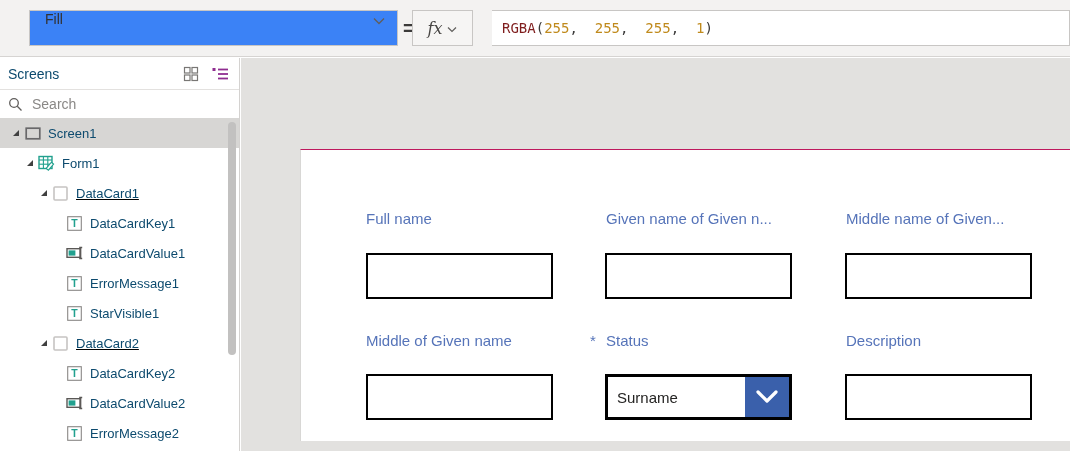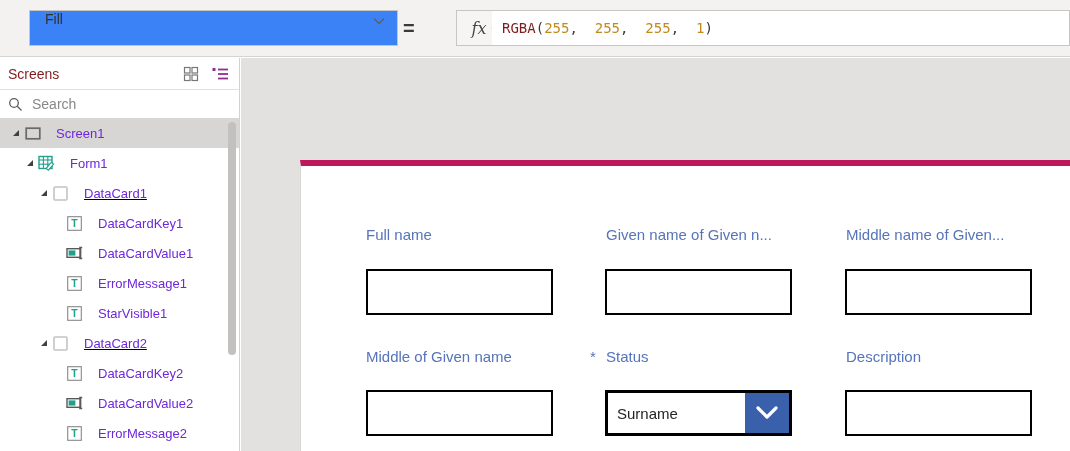--- a/index.html
+++ b/index.html
@@ -8,62 +8,62 @@
 
   
   .topbar { position:absolute; left:0; top:0; width:1070px; height:57px;
             background:#f3f2f1; border-bottom:1px solid #d6d4d2; }
   .prop-dd { position:absolute; left:29px; top:10px; width:369px; height:36px;
              background:#3b82f6; border:1px solid #c8c6c4; display:flex; align-items:flex-start;
              padding:0 12px 0 15px; cursor:pointer; }
   .prop-dd .lbl { font-size:14px; color:#323130; flex:1; }
   .equals { position:absolute; left:403px; top:0; height:57px; display:flex; align-items:center;
             font-size:20px; font-weight:700; color:#3b3a39; }
-  .fx-box { position:absolute; left:456px; top:10px; width:61px; height:36px;
+  .fx-box { position:absolute; left:412px; top:10px; width:61px; height:36px;
             background:#f6f5f4; border:1px solid #c8c6c4; display:flex; align-items:center;
             justify-content:center; gap:5px; cursor:pointer; }
   .fx-box .fx { font-family:"DejaVu Serif", serif; font-style:italic; font-size:16px; color:#484644; }
   .formula { position:absolute; left:492px; top:10px; width:578px; height:36px;
              background:#fff; border:1px solid #c8c6c4; border-left:none;
              display:flex; align-items:center; padding-left:10px;
              font-family:"DejaVu Sans Mono", monospace; font-size:14px; white-space:pre; }
   .tok-function { color:#7f1d1d; }
   .tok-number { color:#c08a1c; }
   .tok-punct { color:#3b3a39; }
 
   
   .main { position:absolute; left:0; top:58px; width:1070px; height:393px; }
   .sidebar { position:absolute; left:0; top:0; width:240px; height:393px;
              background:#fff; border-right:1px solid #d4d2d0; }
   .side-header { position:relative; height:32px; display:flex; align-items:center;
                  padding:0 10px 0 8px; border-bottom:1px solid #e3e1df; }
-  .side-header .ttl { font-size:14px; color:#7f1d1d; flex:1; }
+  .side-header .ttl { font-size:14px; color:#0c4a6e; flex:1; }
   .hdr-icons { display:flex; align-items:center; gap:13px; }
   .hdr-icons span { display:flex; cursor:pointer; }
   .search-row { height:28px; display:flex; align-items:center; padding:0 8px; position:relative; }
   .search-row svg { flex:none; }
   .search-row input { border:none; outline:none; background:transparent; margin-left:9px;
                       font-size:14px; color:#323130; width:170px;
                       font-family:"Liberation Sans", sans-serif; }
   .search-row input::placeholder { color:#8a8886; opacity:1; }
 
   .tree { position:relative; }
   .tree-row { height:30px; display:flex; align-items:center; cursor:pointer; }
   .tree-row.selected { background:#d7d6d4; }
   .caret-slot { width:15px; flex:none; display:flex; justify-content:center; }
   .caret { width:0; height:0; border-bottom:6px solid #404040; border-left:6px solid transparent; }
   .t-icon { width:19px; flex:none; display:flex; align-items:center; justify-content:center; }
-  .tree-row .t-label { font-size:13px; color:#6d28d9; margin-left:14px; white-space:nowrap; }
+  .tree-row .t-label { font-size:13px; color:#0c4a6e; margin-left:6px; white-space:nowrap; }
   .side-scrollbar { position:absolute; left:228px; top:64px; width:8px; height:233px;
                     background:#c2c1c0; border-radius:4px; cursor:pointer; }
 
   
   .canvas { position:absolute; left:241px; top:0; width:829px; height:393px; background:#e2e1df; }
-  .screen { position:absolute; left:59px; top:102px; width:770px; height:292px;
-            background:#fff; border-top:6px solid #be185d; border-left:1px solid #d8d7d5; }
+  .screen { position:absolute; left:59px; top:91px; width:770px; height:292px;
+            background:#fff; border-top:1px solid #be185d; border-left:1px solid #d8d7d5; }
 
   .field-label { position:absolute; font-size:15px; color:#5674b9; white-space:nowrap; cursor:default; }
   .req-star { position:absolute; left:-16px; top:0; color:#5674b9; }
   .field-box { position:absolute; width:187px; height:46px; background:#fff;
                border:2px solid #000; cursor:text; }
   .dd-box { position:absolute; width:187px; height:46px; background:#fff;
             border:3px solid #000; display:flex; align-items:center; cursor:pointer; }
   .dd-box .dd-value { font-size:15px; color:#252423; padding-left:9px; flex:1; }
   .dd-chevron { position:absolute; right:0; top:0; bottom:0; width:44px;
                 display:flex; align-items:center; justify-content:center; cursor:pointer; }

